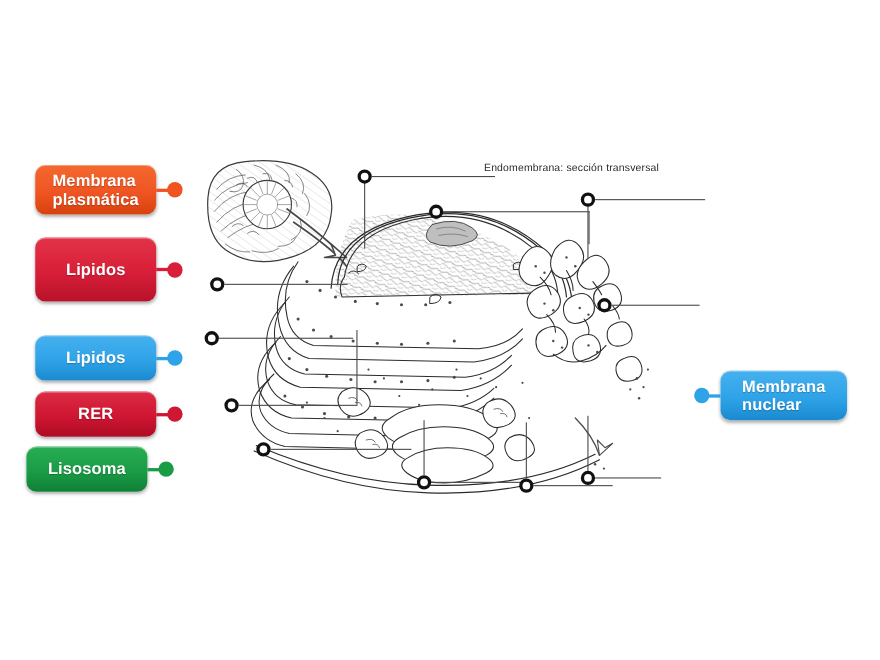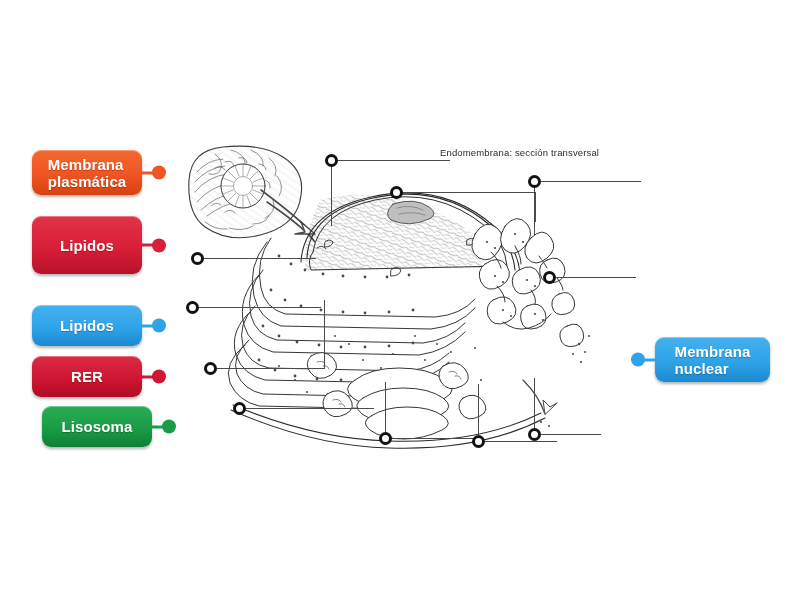--- a/index.html
+++ b/index.html
@@ -404,21 +404,21 @@
 
   <div class="label-pill side-left" style="left:32px; top:356px; width:110px; height:41px;
               background:linear-gradient(180deg,#dc2b44 0%,#cf1632 55%,#ae0c24 100%);">
     <span class="pill-text">RER</span>
     <span class="connector">
       <span class="stem" style="background:#cf1632;"></span>
       <span class="dot" style="background:#cf1632;"></span>
     </span>
   </div>
 
-  <div class="label-pill side-left" style="left:42px; top:406px; width:110px; height:41px;
+  <div class="label-pill side-left" style="left:24px; top:406px; width:110px; height:41px;
               background:linear-gradient(180deg,#28ad53 0%,#1a9c46 55%,#0f8037 100%);">
     <span class="pill-text">Lisosoma</span>
     <span class="connector">
       <span class="stem" style="background:#1a9c46;"></span>
       <span class="dot" style="background:#1a9c46;"></span>
     </span>
   </div>
 
 
 

